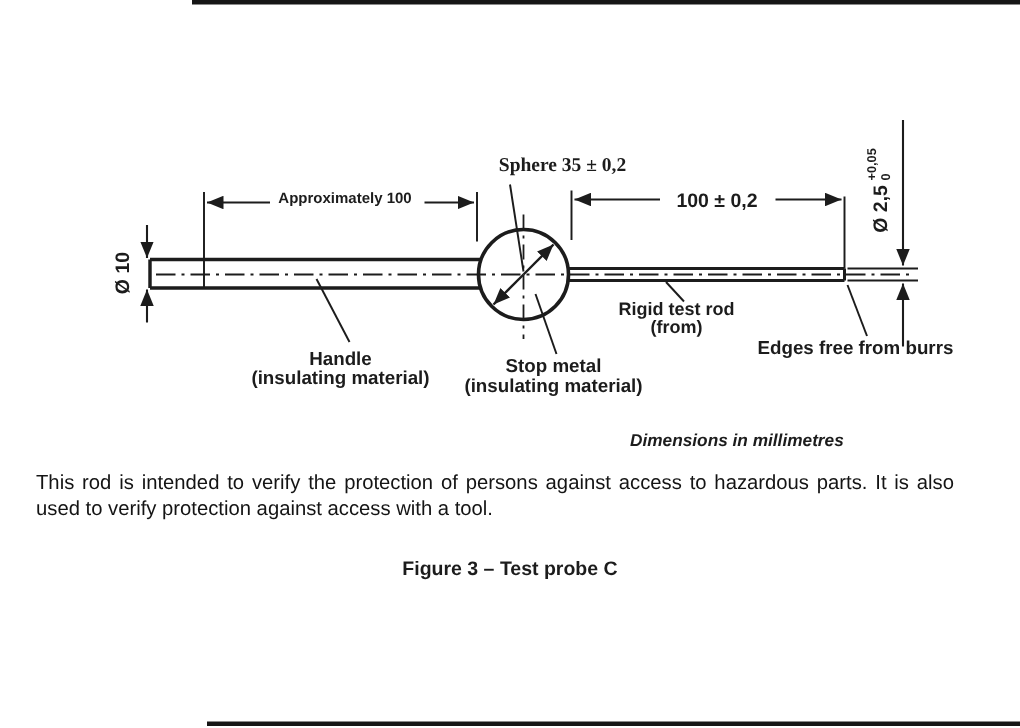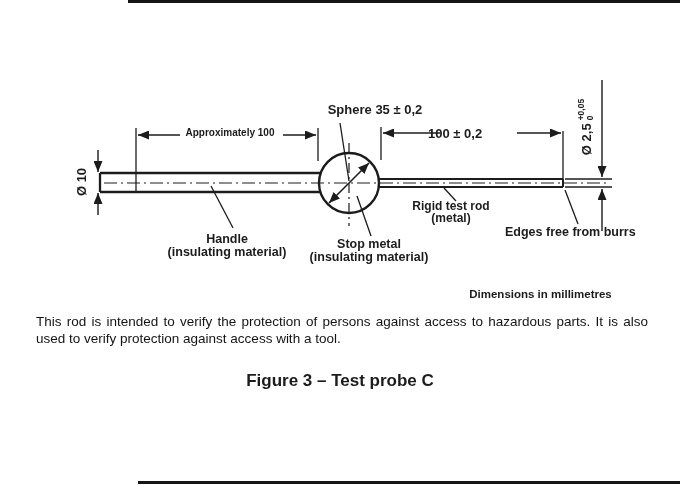--- a/index.html
+++ b/index.html
@@ -8,23 +8,23 @@
     font-family:"Liberation Sans","DejaVu Sans",sans-serif;
     color:#1c1c1c;overflow:hidden;
   }
   .abs{position:absolute;}
   .lbl{font-weight:bold;font-size:12.5px;line-height:13px;text-align:center;color:#1c1c1c;white-space:nowrap;}
   .dim{font-weight:bold;font-size:13px;color:#1c1c1c;white-space:nowrap;}
   .rot{transform:rotate(-90deg);transform-origin:center center;display:flex;align-items:center;justify-content:center;gap:3px;}
   .tolstack{display:inline-flex;flex-direction:column;font-size:8.5px;line-height:1.05;font-weight:bold;text-align:left;}
   .scanline{background:#161616;}
   #diagram-svg{position:absolute;left:0;top:0;}
-  .note-units{font-weight:bold;font-size:11.5px;text-align:center;}
+  .note-units{font-style:italic;font-weight:bold;font-size:11.5px;text-align:left;}
   .body-text{font-size:13.5px;line-height:17px;text-align:justify;color:#141414;}
-  .caption{font-weight:bold;font-size:17px;text-align:center;}
+  .caption{font-weight:bold;font-size:13px;text-align:center;}
 </style>
 </head>
 <body>
 
 <div id="canvas">
 
   <div class="abs scanline" style="left:128px;top:0;width:552px;height:3px;"></div>
   <div class="abs scanline" style="left:138px;top:481px;width:542px;height:3px;"></div>
 
   <svg id="diagram-svg" width="680" height="485" viewBox="0 0 680 485">
@@ -71,25 +71,25 @@
   </svg>
 
   <div class="abs rot dim" style="left:60px;top:174px;width:42px;height:16px;">
     <span>Ø 10</span>
   </div>
 
   <div class="abs dim" style="left:160px;top:127px;width:140px;text-align:center;font-size:10px;">
     <span>Approximately 100</span>
   </div>
 
-  <div class="abs dim" style="left:300px;top:102px;width:150px;text-align:center;">
+  <div class="abs dim" style="left:300px;top:102px;width:150px;text-align:center;font-family:Liberation Serif, serif;">
     <span>Sphere 35 ± 0,2</span>
   </div>
 
-  <div class="abs dim" style="left:428px;top:126px;width:100px;">
+  <div class="abs dim" style="left:428px;top:126px;width:100px;text-align:center;">
     <span>100 ± 0,2</span>
   </div>
 
   <div class="abs rot dim" style="left:536px;top:112px;width:100px;height:30px;">
     <span>Ø 2,5</span>
     <span class="tolstack">
       <span>+0,05</span>
       <span>0</span>
     </span>
   </div>
@@ -99,32 +99,32 @@
     <div>(insulating material)</div>
   </div>
 
   <div class="abs lbl" style="left:289px;top:238px;width:160px;">
     <div>Stop metal</div>
     <div>(insulating material)</div>
   </div>
 
   <div class="abs lbl" style="left:391px;top:200px;width:120px;font-size:12px;line-height:12px;">
     <div>Rigid test rod</div>
-    <div>(metal)</div>
+    <div>(from)</div>
   </div>
 
   <div class="abs lbl" style="left:505px;top:226px;text-align:right;">
     <span>Edges free from burrs</span>
   </div>
 
   <div class="abs note-units" style="left:420px;top:288px;width:241px;">
     <span>Dimensions in millimetres</span>
   </div>
 
-  <div class="abs body-text" style="left:36px;top:313px;width:612px;">
+  <div class="abs body-text" style="left:24px;top:313px;width:612px;">
     <span>This rod is intended to verify the protection of persons against access to hazardous parts. It is also used to verify protection against access with a tool.</span>
   </div>
 
   <div class="abs caption" style="left:190px;top:371px;width:300px;">
     <span>Figure 3 – Test probe C</span>
   </div>
 
 </div>
 
 </body></html>

